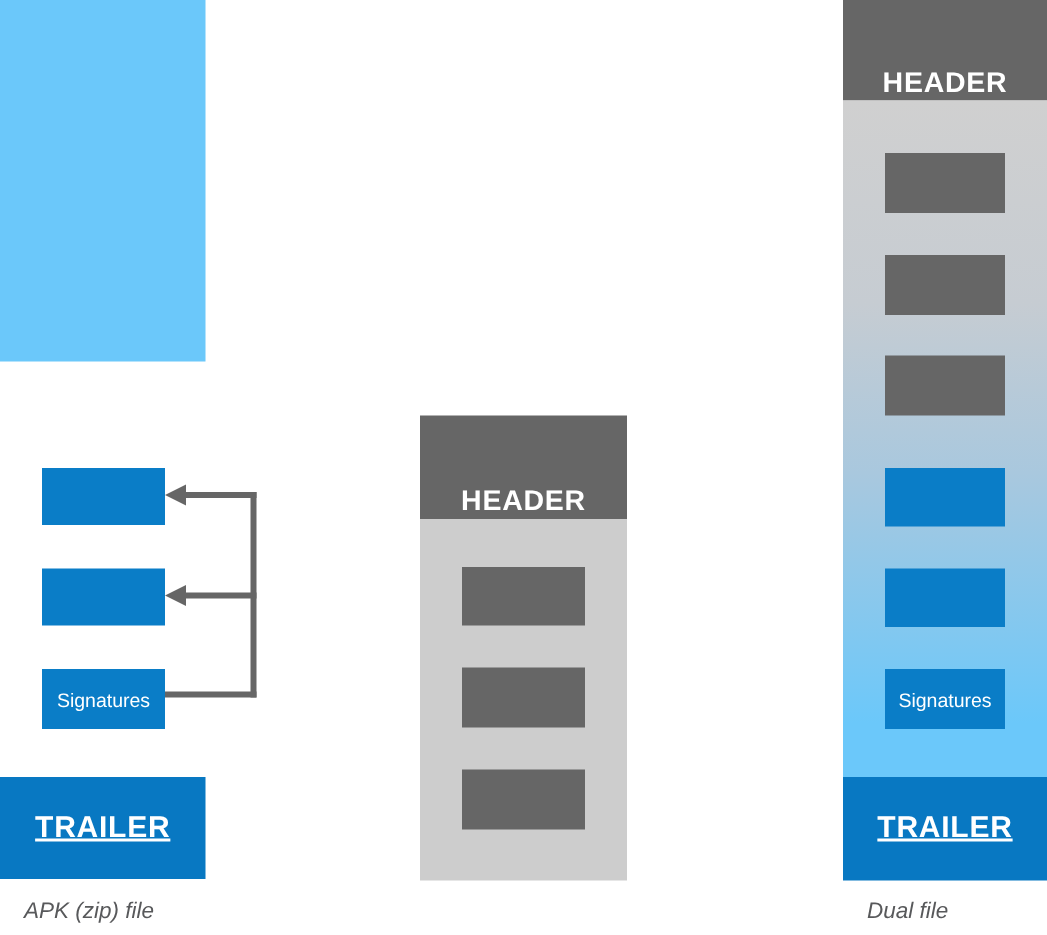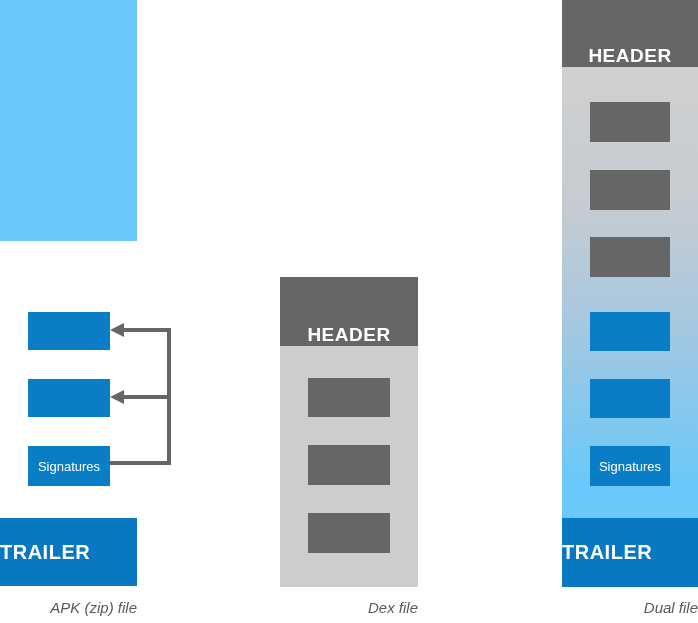--- a/index.html
+++ b/index.html
@@ -15,21 +15,21 @@
 
   
   .apk-body{left:0;top:277;width:137px;height:241px;background:var(--lightBlue);}
   .apk-block1{left:28px;top:312px;width:82px;height:38px;background:var(--blockBlue);}
   .apk-block2{left:28px;top:379px;width:82px;height:38px;background:var(--blockBlue);}
   .sig-block{left:28px;top:446px;width:82px;height:40px;background:var(--blockBlue);
     color:var(--textWhite);font-size:13px;display:flex;align-items:center;justify-content:center;}
   .apk-trailer{left:0;top:518px;width:137px;height:68px;}
 
   .trailer{background:var(--trailerBlue);color:var(--textWhite);font-weight:bold;
-    font-size:20px;display:flex;align-items:center;letter-spacing:.5px;}
+    font-size:20px;display:flex;align-items:center;justify-content:center;letter-spacing:.5px;text-decoration:underline;}
   .header{background:var(--darkGray);color:var(--textWhite);font-weight:bold;
     font-size:19px;display:flex;align-items:flex-end;justify-content:center;letter-spacing:.5px;}
 
   
   .dex-header{left:280px;top:277px;width:138px;height:69px;}
   .dex-body{left:280px;top:346px;width:138px;height:241px;background:var(--lightGray);}
   .gray-block{background:var(--darkGray);}
   .dex-b1{left:308px;top:378px;width:82px;height:39px;}
   .dex-b2{left:308px;top:445px;width:82px;height:40px;}
   .dex-b3{left:308px;top:513px;width:82px;height:40px;}
@@ -52,21 +52,21 @@
   .arr-v{left:167px;top:328px;width:4px;height:137px;}
   .arr-h1{left:122px;top:328px;width:49px;height:4px;}
   .arr-h2{left:122px;top:395px;width:49px;height:4px;}
   .arr-h3{left:110px;top:461px;width:61px;height:4px;}
   .ahead{width:0;height:0;border-top:7px solid transparent;border-bottom:7px solid transparent;
     border-right:14px solid var(--arrowGray);}
   .ah1{left:110px;top:323px;}
   .ah2{left:110px;top:390px;}
 
   
-  .caption{color:var(--captionGray);font-style:italic;font-size:15px;text-align:right;}
+  .caption{color:var(--captionGray);font-style:italic;font-size:15px;text-align:left;margin-left:16px;}
   .cap-apk{left:0;top:599px;width:137px;}
   .cap-dex{left:280px;top:599px;width:138px;}
   .cap-dual{left:562px;top:599px;width:136px;}
 </style>
 </head>
 <body>
 
 <div class="stage">
 
   <div class="abs apk-body"></div>
@@ -104,16 +104,15 @@
   <div class="abs dual-blue1"></div>
   <div class="abs dual-blue2"></div>
   <div class="abs dual-sig">
     <span>Signatures</span>
   </div>
   <div class="abs trailer dual-trailer">
     <span>TRAILER</span>
   </div>
 
   <div class="abs caption cap-apk">APK (zip) file</div>
-  <div class="abs caption cap-dex">Dex file</div>
   <div class="abs caption cap-dual">Dual file</div>
 
 </div>
 
 </body></html>

